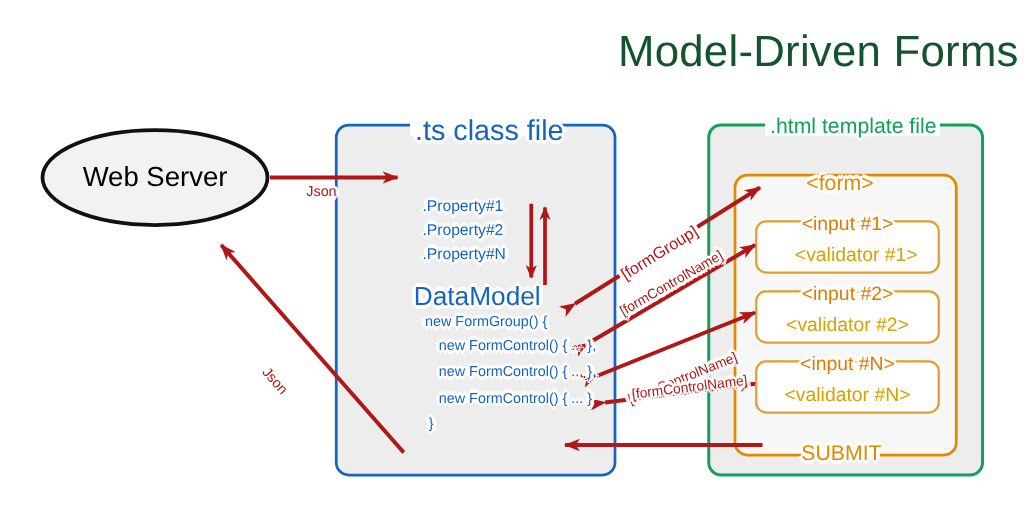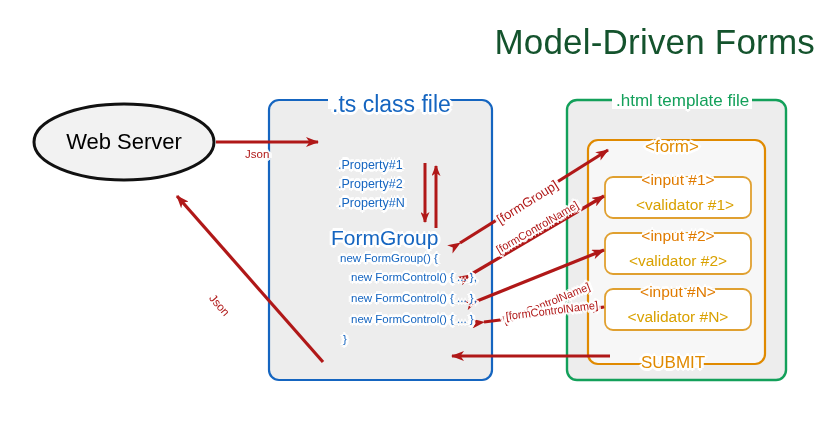--- a/index.html
+++ b/index.html
@@ -96,21 +96,21 @@
 
   <div class="lbl web-server" style="left:34px;top:129px;width:180px;text-align:center;">Web Server</div>
 
   <div class="lbl panel-legend-blue halo" style="left:332px;top:91px;">.ts class file</div>
   <div class="lbl panel-legend-green halo" style="left:616px;top:91px;">.html template file</div>
 
   <div class="lbl prop halo" style="left:338px;top:158px;">.Property#1</div>
   <div class="lbl prop halo" style="left:338px;top:177px;">.Property#2</div>
   <div class="lbl prop halo" style="left:338px;top:196px;">.Property#N</div>
 
-  <div class="lbl big-blue halo" style="left:331px;top:226px;">FormGroup</div>
+  <div class="lbl big-blue halo" style="left:331px;top:226px;">DataModel</div>
   <div class="lbl code halo" style="left:340px;top:252px;">new FormGroup() {</div>
   <div class="lbl code halo" style="left:351px;top:271px;">new FormControl() { ... },</div>
   <div class="lbl code halo" style="left:351px;top:292px;">new FormControl() { ... },</div>
   <div class="lbl code halo" style="left:351px;top:313px;">new FormControl() { ... }</div>
   <div class="lbl code halo" style="left:343px;top:333px;">}</div>
 
 
   <div class="lbl form-tag halo" style="left:645px;top:137px;">&lt;form&gt;</div>
 
   <div class="lbl input-tag halo" style="left:605px;top:171px;width:146px;text-align:center;">&lt;input #1&gt;</div>

